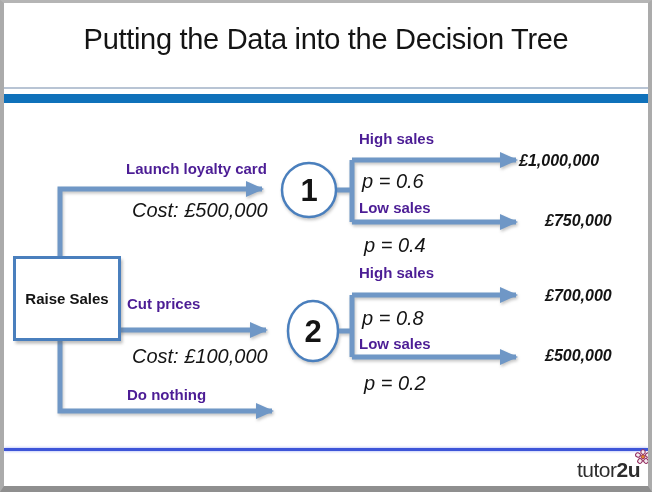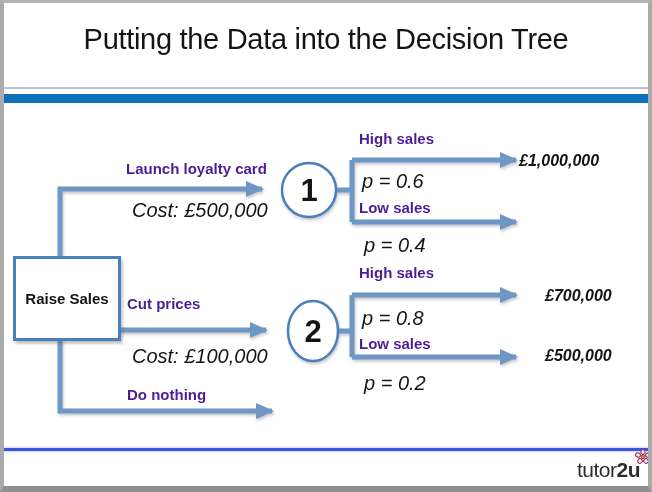--- a/index.html
+++ b/index.html
@@ -101,20 +101,21 @@
   <div class="abs plabel" style="left:358px;top:169px;">p = 0.6</div>
   <div class="abs blabel" style="left:355px;top:196px;">Low sales</div>
   <div class="abs plabel" style="left:360px;top:233px;">p = 0.4</div>
 
   <div class="abs blabel" style="left:355px;top:261px;">High sales</div>
   <div class="abs plabel" style="left:358px;top:306px;">p = 0.8</div>
   <div class="abs blabel" style="left:355px;top:332px;">Low sales</div>
   <div class="abs plabel" style="left:360px;top:371px;">p = 0.2</div>
 
   <div class="abs payoff" style="left:515px;top:148px;">£1,000,000</div>
+  <div class="abs payoff" style="left:541px;top:208px;">£750,000</div>
   <div class="abs payoff" style="left:541px;top:283px;">£700,000</div>
   <div class="abs payoff" style="left:541px;top:343px;">£500,000</div>
 
   <div class="abs bottomline"></div>
 
   <div class="abs logo">
     <span class="reg">tutor</span><span class="bold">2u</span>
     <svg class="flower" viewBox="0 0 16 16">
       <g stroke="#8c2155" stroke-width="1" fill="#f6ecf1">
         <ellipse cx="8" cy="3" rx="2.2" ry="2.4"></ellipse>

